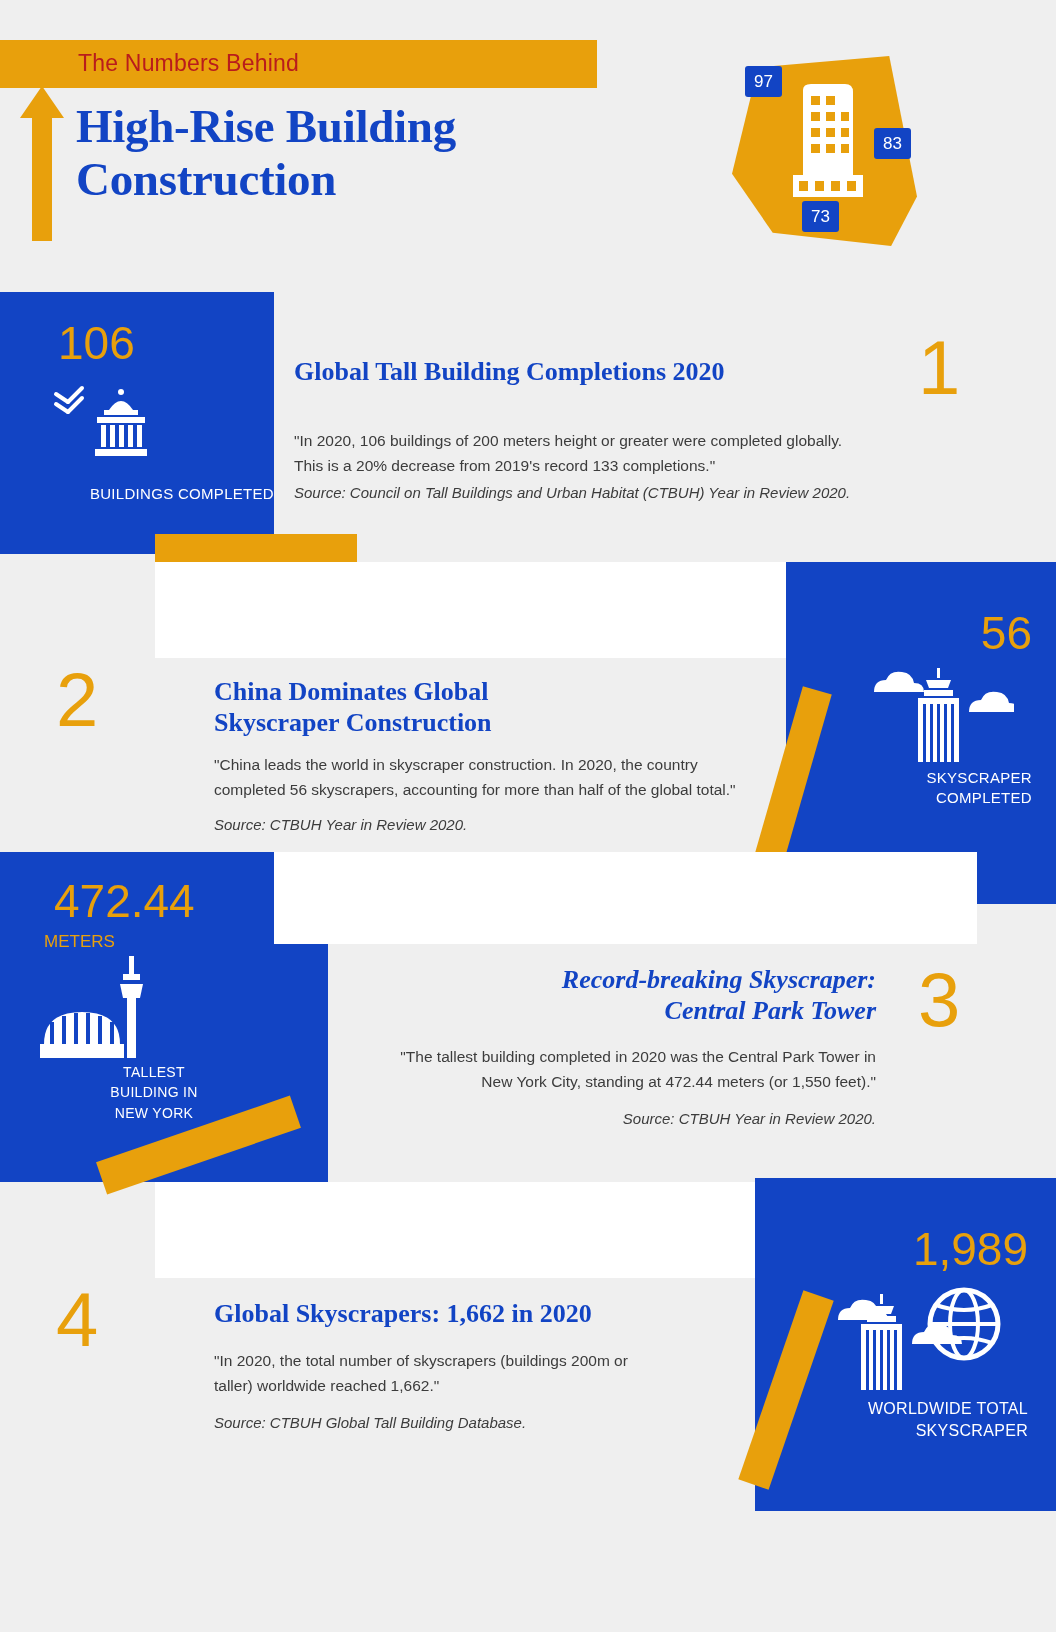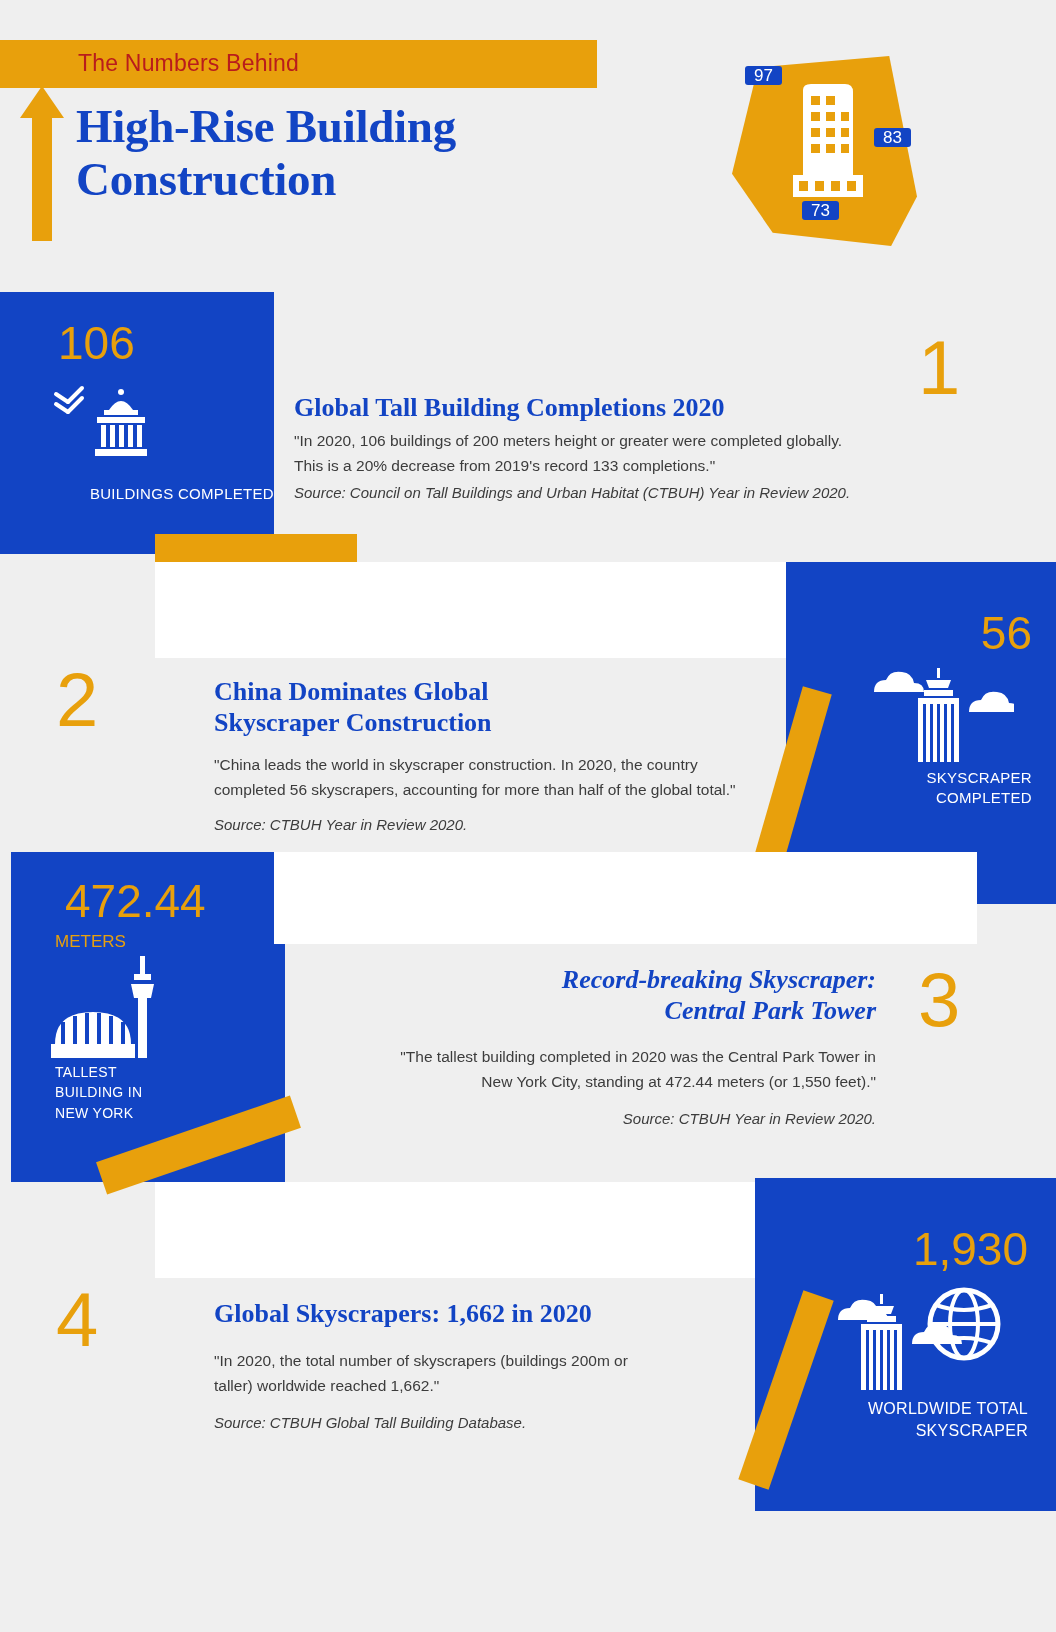--- a/index.html
+++ b/index.html
@@ -78,21 +78,21 @@
   .header-art .bldg {
     position: absolute;
     left: 63px; top: 44px;
     width: 85px; height: 120px;
   }
   .tag {
     position: absolute;
     background: #1244c4;
     color: #ffffff;
     font-size: 17px;
-    padding: 1px 9px;
+    padding: 7px 9px;
     border-radius: 3px;
     line-height: 1;
   }
   .tag.t97 { left: 23px; top: 30px; }
   .tag.t47 { left: 152px; top: 92px; }
   .tag.t73 { left: 80px; top: 165px; }
 
   
   .blue-card {
     position: absolute;
@@ -217,21 +217,21 @@
         <rect x="43" y="65" width="52" height="7" fill="#ffffff"></rect>
       </svg>
     </div>
     <div class="stat-label" style="position:absolute; left:0; top:192px; width:274px; text-align:right;">BUILDINGS COMPLETED</div>
   </div>
 
   <div class="orange-bar" style="left:155px; top:534px; width:202px; height:28px;"></div>
   <div class="white-card" style="left:155px; top:562px; width:822px; height:96px;"></div>
 
   <div class="big-index" style="left:918px; top:330px;">1</div>
-  <div class="sec-title" style="left:294px; top:392px; width:600px;">Global Tall Building Completions 2020</div>
+  <div class="sec-title" style="left:294px; top:356px; width:600px;">Global Tall Building Completions 2020</div>
   <div class="sec-body" style="left:294px; top:428px; width:560px;">"In 2020, 106 buildings of 200 meters height or greater were completed globally. This is a 20% decrease from 2019's record 133 completions."</div>
   <div class="sec-source" style="left:294px; top:482px; width:600px;">Source: Council on Tall Buildings and Urban Habitat (CTBUH) Year in Review 2020.</div>
 
   <div class="blue-card" style="left:786px; top:562px; width:301px; height:342px;">
     <div class="stat-num right-align" style="position:absolute; right:55px; top:48px;">56</div>
     <div style="position:absolute; left:78px; top:100px;">
       <svg width="150" height="105" viewBox="0 0 150 105">
         <path d="M10 30 q0-12 12-12 q4-10 16-8 q10 1 12 11 q10 0 10 9 z" fill="#ffffff"></path>
         <path d="M105 50 q0-12 12-12 q4-10 16-8 q10 1 12 11 q10 0 10 9 z" fill="#ffffff"></path>
         <rect x="73" y="6" width="3" height="10" fill="#ffffff"></rect>
@@ -254,21 +254,21 @@
   <div class="orange-bar" style="left:772px; top:686px; width:30px; height:220px; transform:rotate(16deg); transform-origin:center;"></div>
 
   <div class="big-index" style="left:56px; top:662px;">2</div>
   <div class="sec-title" style="left:214px; top:676px; width:560px;">
     <div>China Dominates Global</div>
     <div>Skyscraper Construction</div>
   </div>
   <div class="sec-body" style="left:214px; top:752px; width:530px;">"China leads the world in skyscraper construction. In 2020, the country completed 56 skyscrapers, accounting for more than half of the global total."</div>
   <div class="sec-source" style="left:214px; top:814px; width:530px;">Source: CTBUH Year in Review 2020.</div>
 
-  <div class="blue-card" style="left:11px; top:852px; width:274px; height:330px;">
+  <div class="blue-card" style="left:0; top:852px; width:328px; height:330px;text-align:center;">
     <div class="stat-num" style="position:absolute; left:54px; top:26px;">472.44</div>
     <div style="position:absolute; left:44px; top:80px; font-size:17px; color:#e8a00c;">METERS</div>
     <div style="position:absolute; left:36px; top:100px;">
       <svg width="130" height="110" viewBox="0 0 130 110">
         <rect x="93" y="4" width="5" height="18" fill="#ffffff"></rect>
         <rect x="87" y="22" width="17" height="6" fill="#ffffff"></rect>
         <path d="M84 32 L107 32 L104 46 L87 46 Z" fill="#ffffff"></path>
         <rect x="91" y="46" width="9" height="60" fill="#ffffff"></rect>
         <path d="M8 92 q0-32 38-32 q38 0 38 32 z" fill="#ffffff"></path>
         <rect x="4" y="92" width="84" height="14" fill="#ffffff"></rect>
@@ -293,21 +293,21 @@
 
   <div class="big-index" style="left:918px; top:962px;">3</div>
   <div class="sec-title right-align" style="left:380px; top:964px; width:496px;font-style:italic;">
     <div>Record-breaking Skyscraper:</div>
     <div>Central Park Tower</div>
   </div>
   <div class="sec-body right-align" style="left:380px; top:1044px; width:496px;">"The tallest building completed in 2020 was the Central Park Tower in New York City, standing at 472.44 meters (or 1,550 feet)."</div>
   <div class="sec-source right-align" style="left:380px; top:1108px; width:496px;">Source: CTBUH Year in Review 2020.</div>
 
   <div class="blue-card" style="left:755px; top:1178px; width:301px; height:333px;">
-    <div class="stat-num right-align" style="position:absolute; right:28px; top:48px;">1,930</div>
+    <div class="stat-num right-align" style="position:absolute; right:28px; top:48px;">1,989</div>
     <div style="position:absolute; left:75px; top:104px;">
       <svg width="190" height="115" viewBox="0 0 190 115">
         <path d="M8 38 q0-12 12-12 q4-10 16-8 q10 1 12 11 q10 0 10 9 z" fill="#ffffff"></path>
         <path d="M82 62 q0-12 12-12 q4-10 16-8 q10 1 12 11 q10 0 10 9 z" fill="#ffffff"></path>
         <rect x="50" y="12" width="3" height="10" fill="#ffffff"></rect>
         <path d="M39 24 L64 24 L61 32 L42 32 Z" fill="#ffffff"></path>
         <rect x="37" y="34" width="29" height="6" fill="#ffffff"></rect>
         <rect x="31" y="42" width="41" height="66" fill="#ffffff"></rect>
         <rect x="36" y="48" width="3" height="60" fill="#1244c4"></rect>
         <rect x="43" y="48" width="3" height="60" fill="#1244c4"></rect>

